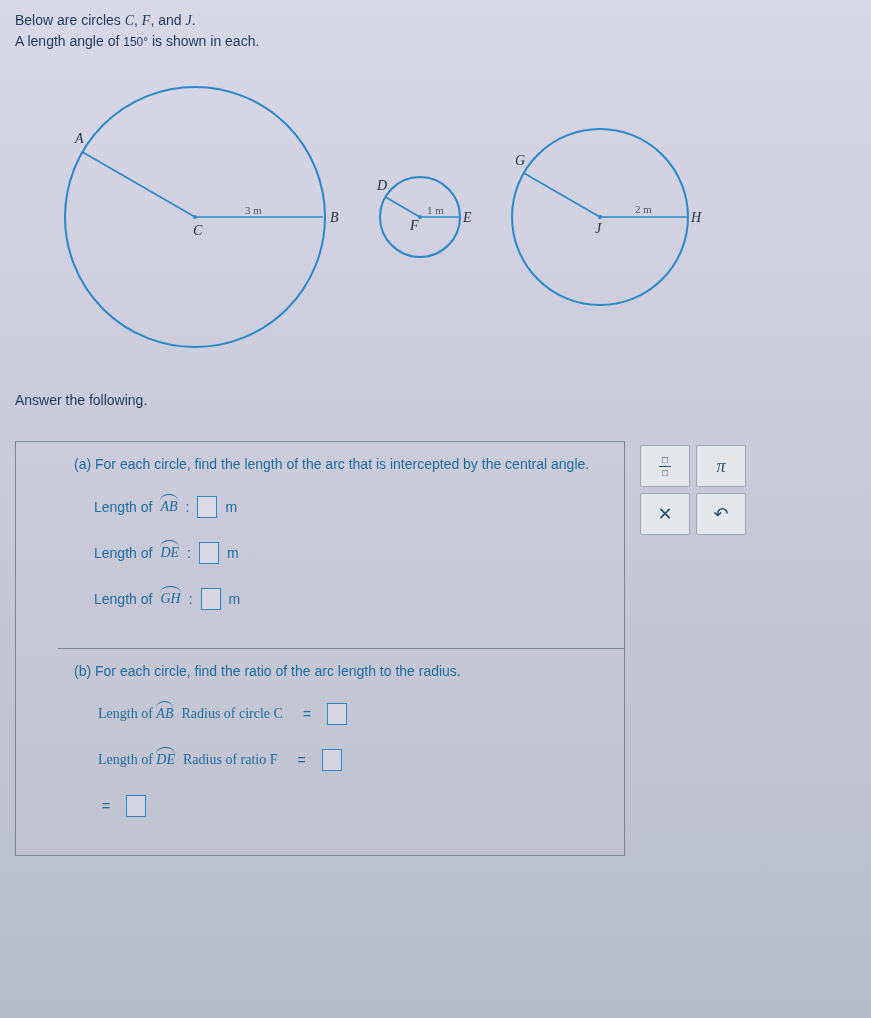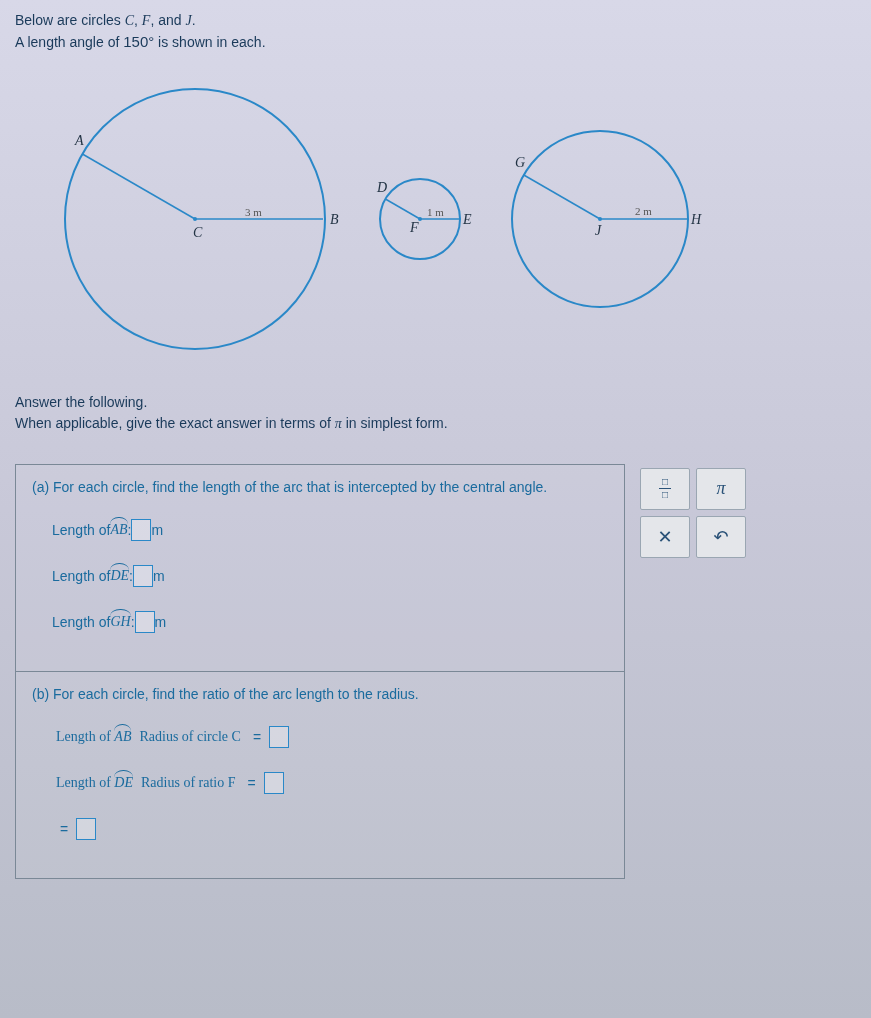--- a/index.html
+++ b/index.html
@@ -7,48 +7,50 @@
       font-family: Arial, sans-serif;
       background: linear-gradient(180deg, #d8d8e8 0%, #c8c8d8 50%, #b8bcc8 100%);
       width: 871px;
       height: 1018px;
       padding: 10px 15px;
       color: #1a3a5a;
       font-size: 14px;
     }
     .intro { margin-bottom: 4px; line-height: 1.5; }
     .math-it { font-style: italic; font-family: 'Times New Roman', serif; }
-    .deg { font-size: 15px; }
+    .deg { font-size: 12px; }
     .circles-row {
       display: flex;
       align-items: center;
       gap: 20px;
       margin: 25px 0 30px 30px;
     }
     .circle-wrap { position: relative; }
     .prompt { margin-bottom: 30px; line-height: 1.5; }
     .work-area {
       display: flex;
       gap: 15px;
       align-items: flex-start;
     }
     .questions {
       border: 1px solid #7a8896;
       width: 610px;
       background: rgba(255,255,255,0.05);
+      padding-left: 42px;
     }
     .part {
       border-bottom: 1px solid #7a8896;
       padding: 14px 16px;
     }
     .part:last-child { border-bottom: none; }
     .part-head { color: #1a6b9e; margin-bottom: 20px; }
     .ans-line {
       display: flex;
       align-items: center;
+      gap: 8px;
       margin: 24px 0 24px 20px;
       color: #1a6b9e;
     }
     .arc-label {
       font-family: Liberation Serif, serif;
       font-style: italic;
       position: relative;
       display: inline-block;
     }
     .arc-label::before {
@@ -148,23 +150,20 @@
       <text x="20" y="48">G</text>
       <text x="196" y="105">H</text>
       <text x="100" y="116">J</text>
       <text class="rlabel" x="140" y="96">2 m</text>
     </svg>
   </div>
 </div>
 
 <div class="prompt">
   <div>Answer the following.</div>
-  <div>
-    <span>When applicable, give the exact answer in terms of </span><span class="math-it">π</span><span> in simplest form.</span>
-  </div>
 </div>
 
 <div class="work-area">
   <div class="questions">
 
     <div class="part">
       <div class="part-head">(a) For each circle, find the length of the arc that is intercepted by the central angle.</div>
 
       <div class="ans-line">
         <span>Length of </span>

